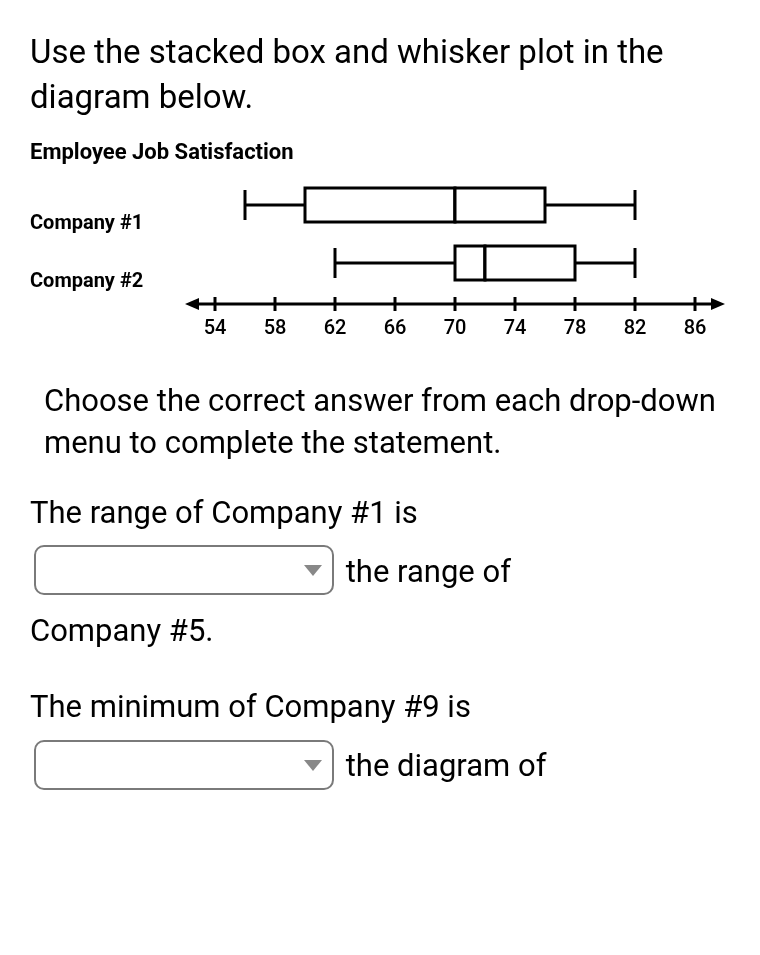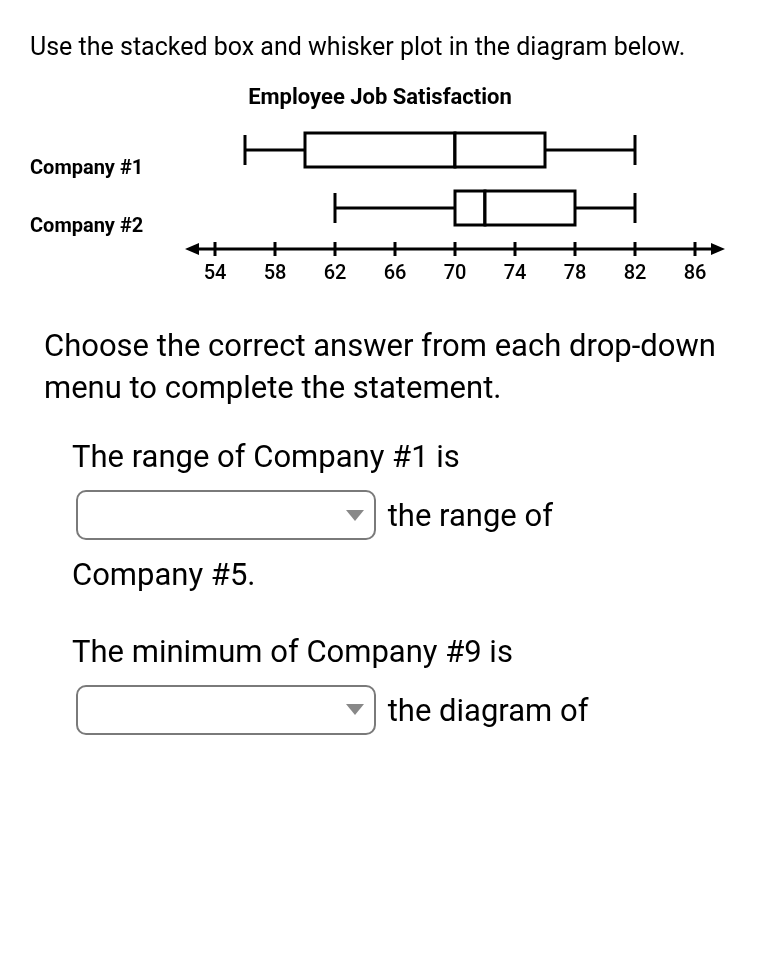--- a/index.html
+++ b/index.html
@@ -5,30 +5,29 @@
   * { box-sizing: border-box; }
   body {
     margin: 0;
     padding: 30px 30px 30px 30px;
     font-family: Roboto, "Helvetica Neue", Arial, sans-serif;
     color: #000;
     width: 760px;
     background: #fff;
   }
   .instr-top {
-    font-size: 25px;
+    font-size: 33px;
     line-height: 1.35;
     margin-bottom: 20px;
     font-weight: 400;
   }
   .chart-wrap {
     margin: 10px 0 40px 0;
   }
   .chart-title {
-    text-align: center;
     font-weight: 700;
     font-size: 22px;
     margin-bottom: 12px;
   }
   .chart-row {
     display: flex;
     align-items: flex-end;
     height: 58px;
   }
   .ylabel {
@@ -56,21 +55,20 @@
   }
   .instr-mid {
     font-size: 31px;
     line-height: 1.35;
     margin: 30px 0 20px 14px;
     font-weight: 400;
   }
   .statement {
     font-size: 31px;
     line-height: 1.9;
-    margin-left: 42px;
     margin-bottom: 18px;
     font-weight: 400;
   }
   .statement .line {
     display: block;
   }
   .dropdown {
     display: inline-flex;
     align-items: center;
     justify-content: flex-end;

